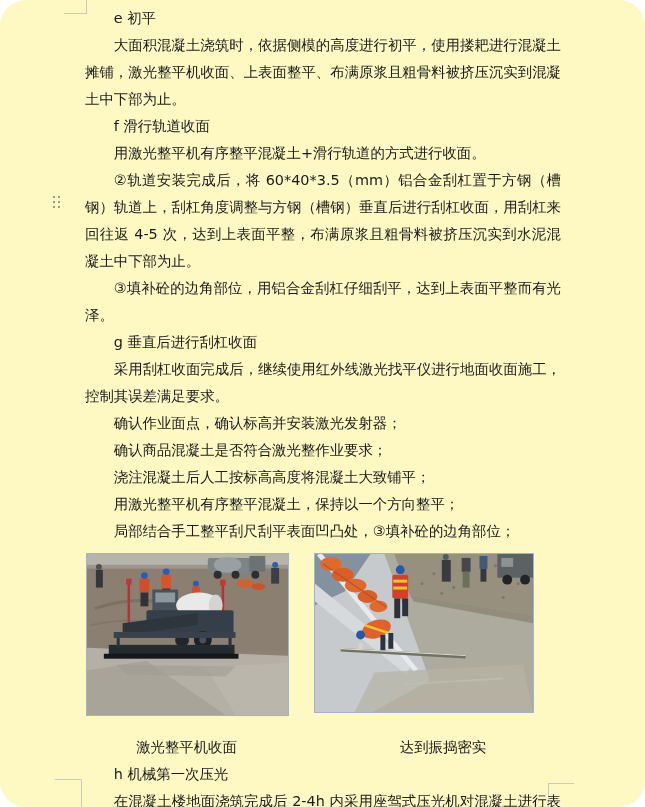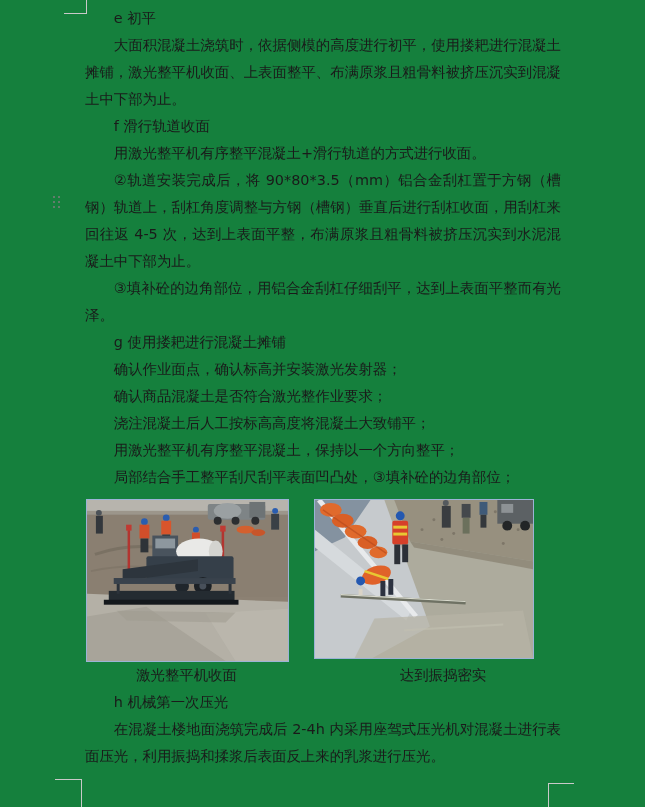--- a/index.html
+++ b/index.html
@@ -1,18 +1,18 @@
 <!DOCTYPE html>
 <html><head>
 <meta charset="utf-8">
 <style>
   html,body { margin:0; padding:0; background:#ffffff; }
   .page {
-    position:relative; width:645px; height:807px; background:#15803d;
-    font-family:"DejaVu Sans", sans-serif; color:#1a1a1a; overflow:hidden;
+    position:relative; width:645px; height:807px; background:#fef9c3;
+    font-family:"DejaVu Sans", sans-serif; color:#1a1a1a; overflow:hidden;border-radius:26px;
   }
   
   .crop { position:absolute; }
   .crop-tl { left:64px; top:0;    width:22px; height:13px; border-right:1px solid #c9c9c9; border-bottom:1px solid #c9c9c9; }
   .crop-bl { left:55px; top:779px; width:26px; height:27px; border-top:1px solid #c9c9c9; border-right:1px solid #c9c9c9; }
   .crop-br { left:548px; top:783px; width:25px; height:23px; border-top:1px solid #c9c9c9; border-left:1px solid #c9c9c9; }
   
   .dots { position:absolute; left:53px; top:196px; width:9px; height:14px;
           display:grid; grid-template-columns:2px 2px; grid-template-rows:2px 2px 2px; gap:3px; }
   .dots i { width:2px; height:2px; background:#7d7d7d; border-radius:50%; }
@@ -22,21 +22,21 @@
     font-size:14.4px; line-height:27px; text-align:justify;
     letter-spacing:0; word-break:break-all;
   }
   .para { margin:0; text-indent:2em; }
   
   .figures { display:flex; align-items:flex-start; margin-top:8px; }
   .fig { margin:0; padding:0; border:1px solid #9cb3d6; background:#dcdcd4; }
   .fig-1 { width:201px; height:161px; margin-left:1px; }
   .fig-2 { width:218px; height:158px; margin-left:25px; }
   .fig svg { display:block; width:100%; height:100%; }
-  .captions { display:flex; margin-top:0; line-height:27px; }
+  .captions { display:flex; margin-top:18px; line-height:27px; }
   .cap { text-align:center; }
   .cap-1 { width:203px; }
   .cap-2 { width:220px; margin-left:25px; padding-left:40px; box-sizing:border-box; }
   .after { margin-top:0; }
 </style>
 </head>
 <body>
 
 <div class="page">
 
@@ -51,23 +51,24 @@
       <i></i>
       <i></i>
       <i></i>
   </span>
 
   <div class="content">
     <p class="para">e 初平</p>
     <p class="para">大面积混凝土浇筑时，依据侧模的高度进行初平，使用搂耙进行混凝土摊铺，激光整平机收面、上表面整平、布满原浆且粗骨料被挤压沉实到混凝土中下部为止。</p>
     <p class="para">f 滑行轨道收面</p>
     <p class="para">用激光整平机有序整平混凝土+滑行轨道的方式进行收面。</p>
-    <p class="para">②轨道安装完成后，将 90*80*3.5（mm）铝合金刮杠置于方钢（槽钢）轨道上，刮杠角度调整与方钢（槽钢）垂直后进行刮杠收面，用刮杠来回往返 4-5 次，达到上表面平整，布满原浆且粗骨料被挤压沉实到水泥混凝土中下部为止。</p>
+    <p class="para">②轨道安装完成后，将 60*40*3.5（mm）铝合金刮杠置于方钢（槽钢）轨道上，刮杠角度调整与方钢（槽钢）垂直后进行刮杠收面，用刮杠来回往返 4-5 次，达到上表面平整，布满原浆且粗骨料被挤压沉实到水泥混凝土中下部为止。</p>
     <p class="para">③填补砼的边角部位，用铝合金刮杠仔细刮平，达到上表面平整而有光泽。</p>
-    <p class="para">g 使用搂耙进行混凝土摊铺</p>
+    <p class="para">g 垂直后进行刮杠收面</p>
+    <p class="para">采用刮杠收面完成后，继续使用红外线激光找平仪进行地面收面施工，控制其误差满足要求。</p>
     <p class="para">确认作业面点，确认标高并安装激光发射器；</p>
     <p class="para">确认商品混凝土是否符合激光整作业要求；</p>
     <p class="para">浇注混凝土后人工按标高高度将混凝土大致铺平；</p>
     <p class="para">用激光整平机有序整平混凝土，保持以一个方向整平；</p>
     <p class="para">局部结合手工整平刮尺刮平表面凹凸处，③填补砼的边角部位；</p>
 
     <div class="figures">
 
       <figure class="fig fig-1">
         <svg viewBox="0 0 203 163" preserveAspectRatio="none">

